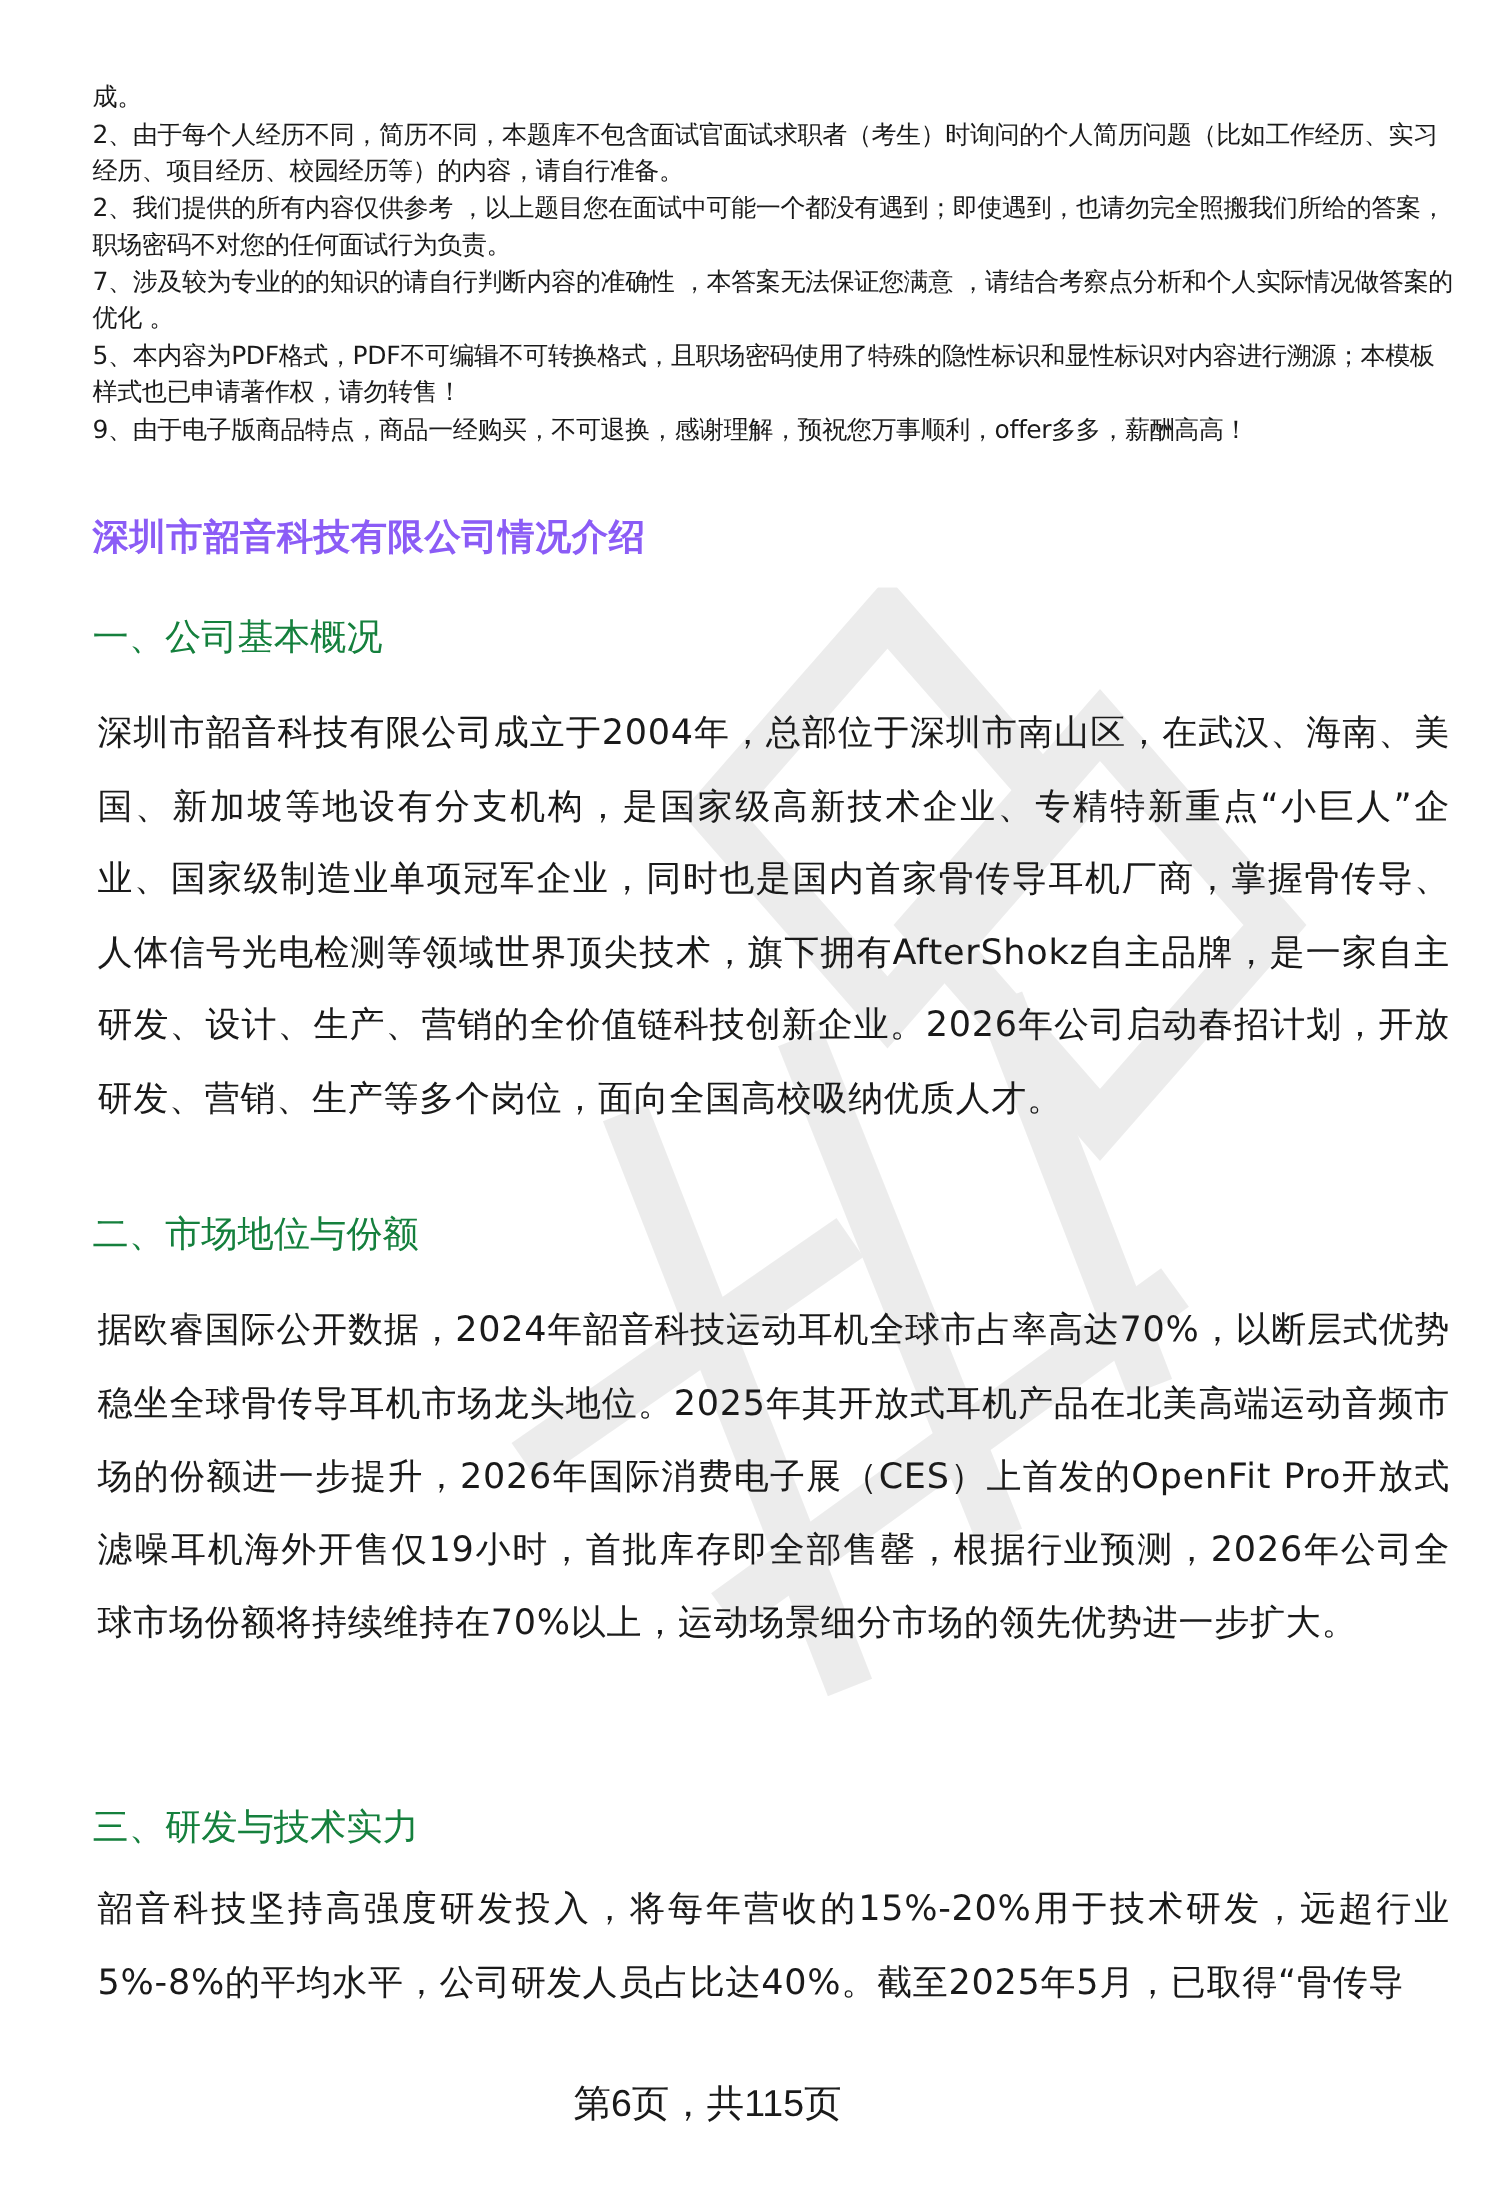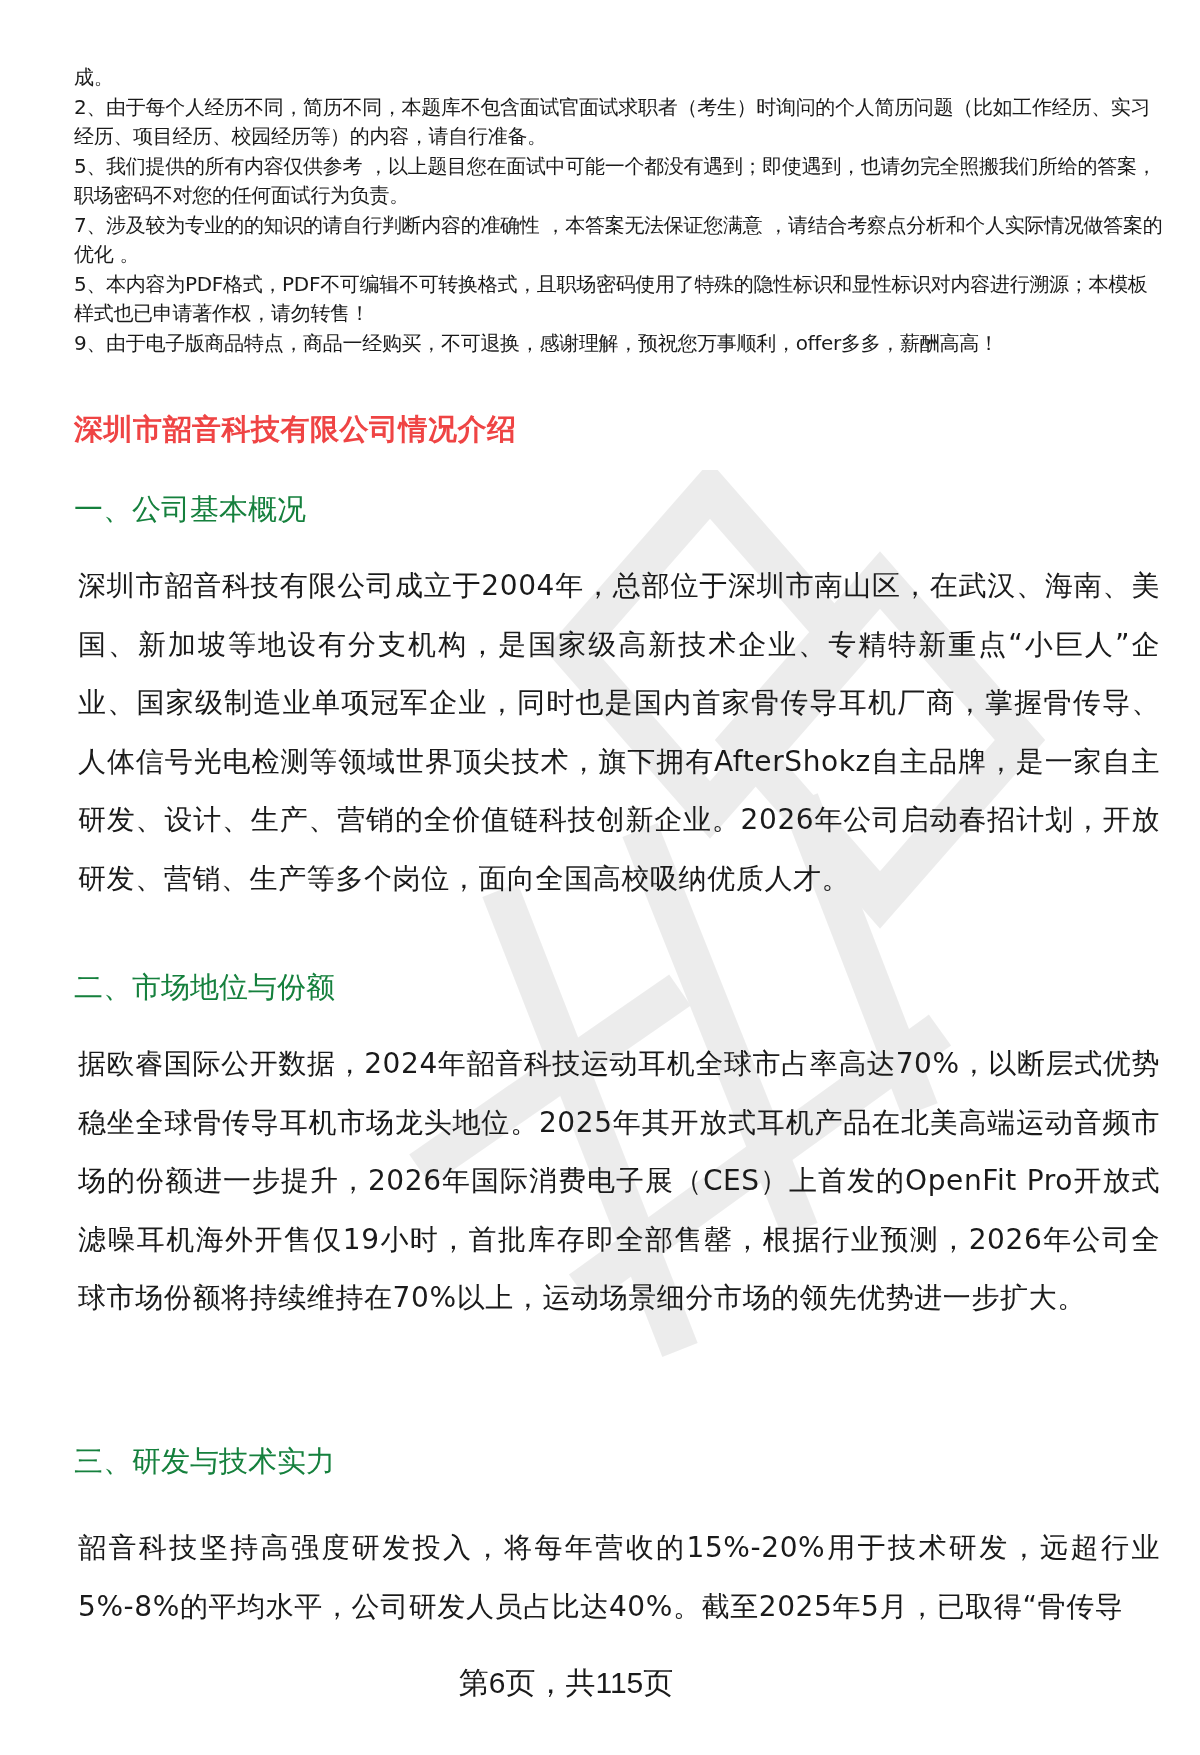--- a/index.html
+++ b/index.html
@@ -45,21 +45,21 @@
     .notice p {
       margin: 0;
     }
     .company-title {
       position: absolute;
       left: 74px;
       top: 410px;
       margin: 0;
       font-size: 29px;
       font-weight: bold;
-      color: #ef4444;
+      color: #8b5cf6;
       letter-spacing: 0.5px;
     }
     .section {
       position: absolute;
       left: 74px;
       width: 1090px;
     }
     .section h2 {
       margin: 0;
       font-size: 29px;
@@ -71,21 +71,21 @@
       font-size: 28px;
       line-height: 58.5px;
       letter-spacing: 0.6px;
       text-align: justify;
     }
     .s1 { top: 490px; }
     .s1 .body-text { position: absolute; top: 63px; }
     .s2 { top: 968px; }
     .s2 .body-text { position: absolute; top: 63px; }
     .s3 { top: 1442px; }
-    .s3 .body-text { position: absolute; top: 73px; }
+    .s3 .body-text { position: absolute; top: 52px; }
     .page-footer {
       position: absolute;
       left: 0;
       width: 1132px;
       top: 1663px;
       text-align: center;
       font-size: 30px;
       color: #1a1a1a;
       font-family: "Liberation Sans", sans-serif;
     }
@@ -103,21 +103,21 @@
     <path d="M40 700 L300 520"></path>
     <path d="M200 820 L560 560"></path>
   </g>
 </svg>
 
 <div class="page">
 
   <div class="notice">
     <p>成。</p>
     <p>2、由于每个人经历不同，简历不同，本题库不包含面试官面试求职者（考生）时询问的个人简历问题（比如工作经历、实习经历、项目经历、校园经历等）的内容，请自行准备。</p>
-    <p>5、我们提供的所有内容仅供参考 ，以上题目您在面试中可能一个都没有遇到；即使遇到，也请勿完全照搬我们所给的答案，职场密码不对您的任何面试行为负责。</p>
+    <p>2、我们提供的所有内容仅供参考 ，以上题目您在面试中可能一个都没有遇到；即使遇到，也请勿完全照搬我们所给的答案，职场密码不对您的任何面试行为负责。</p>
     <p>7、涉及较为专业的的知识的请自行判断内容的准确性 ，本答案无法保证您满意 ，请结合考察点分析和个人实际情况做答案的优化 。</p>
     <p>5、本内容为PDF格式，PDF不可编辑不可转换格式，且职场密码使用了特殊的隐性标识和显性标识对内容进行溯源；本模板样式也已申请著作权，请勿转售！</p>
     <p>9、由于电子版商品特点，商品一经购买，不可退换，感谢理解，预祝您万事顺利，offer多多，薪酬高高！</p>
   </div>
 
   <h1 class="company-title">深圳市韶音科技有限公司情况介绍</h1>
 
   <div class="section s1">
     <h2>一、公司基本概况</h2>
     <p class="body-text">深圳市韶音科技有限公司成立于2004年，总部位于深圳市南山区，在武汉、海南、美国、新加坡等地设有分支机构，是国家级高新技术企业、专精特新重点“小巨人”企业、国家级制造业单项冠军企业，同时也是国内首家骨传导耳机厂商，掌握骨传导、人体信号光电检测等领域世界顶尖技术，旗下拥有AfterShokz自主品牌，是一家自主研发、设计、生产、营销的全价值链科技创新企业。2026年公司启动春招计划，开放研发、营销、生产等多个岗位，面向全国高校吸纳优质人才。</p>

